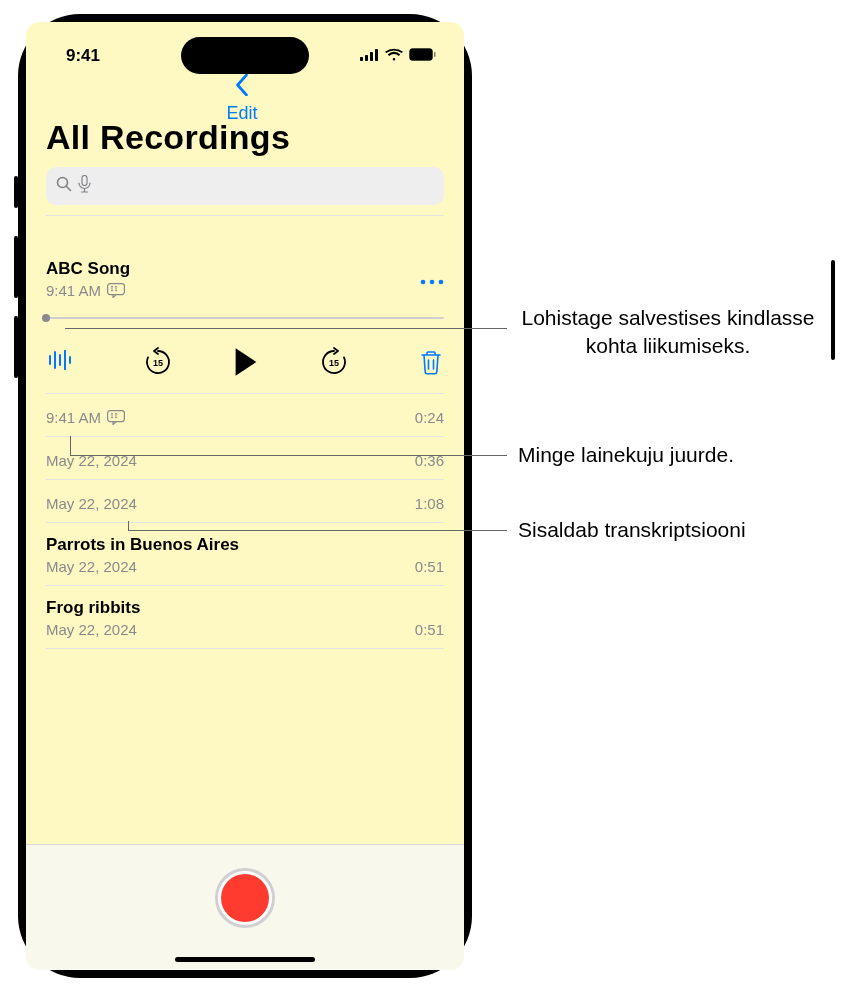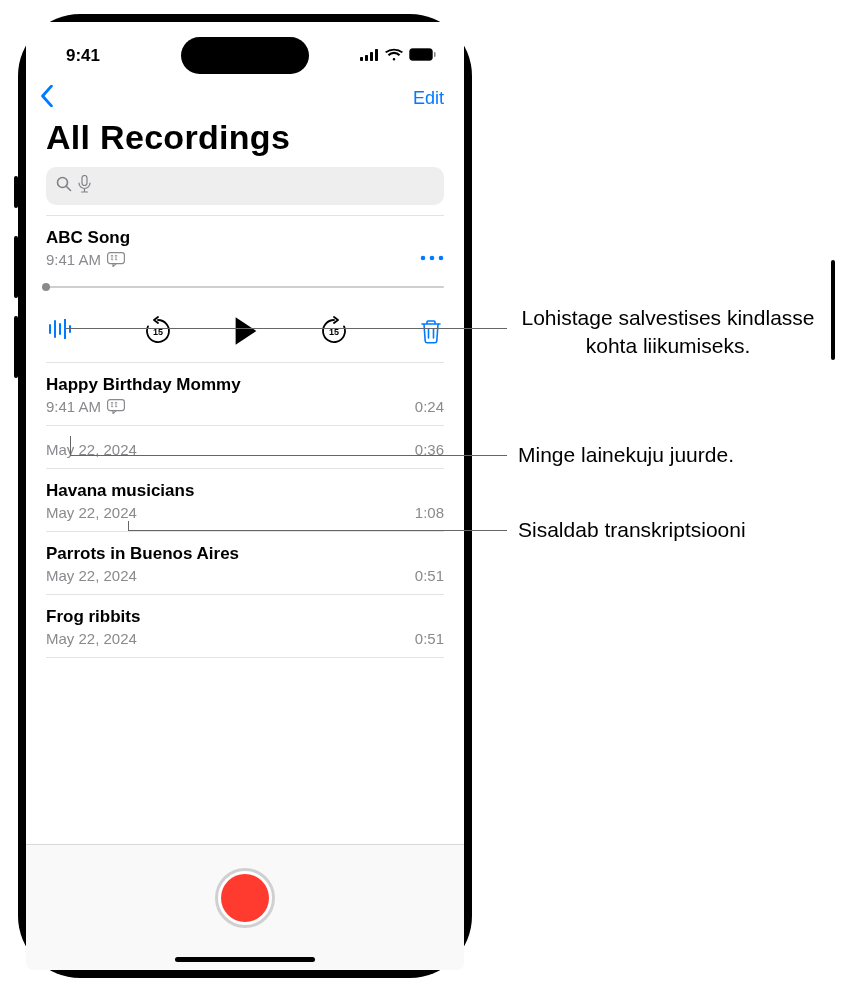--- a/index.html
+++ b/index.html
@@ -16,22 +16,22 @@
     top: 14px;
     width: 454px;
     height: 964px;
     border-radius: 62px;
     background: #000;
     padding: 8px;
   }
   .screen {
     width: 100%;
     height: 100%;
-    background: #ffffff;
-    border-radius: 7px;
+    background: #fef9c3;
+    border-radius: 14px;
     overflow: hidden;
     position: relative;
     display: flex;
     flex-direction: column;
   }
   .notch {
     position: absolute;
     top: 15px;
     left: 50%;
     transform: translateX(-50%);
@@ -46,24 +46,25 @@
     display: flex;
     justify-content: space-between;
     align-items: center;
     padding: 14px 28px 0 40px;
     font-size: 17px;
     font-weight: 600;
   }
   .status-right { display: flex; align-items: center; gap: 6px; }
   .nav-bar {
     display: flex;
-    justify-content: space-between;
+    justify-content: center;
     align-items: center;
     padding: 6px 20px 4px 14px;
     height: 42px;
+    flex-direction: column;
   }
   .back-chevron { color: #007aff; font-size: 26px; font-weight: 500; }
   .edit-btn { color: #007aff; font-size: 18px; }
   .title {
     font-size: 34px;
     font-weight: 700;
     padding: 0 20px 8px;
     letter-spacing: 0.3px;
   }
   .search {
@@ -100,21 +101,21 @@
     color: #8a8a8e;
   }
   .meta-left { display: flex; align-items: center; gap: 6px; }
   .transcript-badge {
     display: inline-flex;
     align-items: center;
     justify-content: center;
     color: #8a8a8e;
   }
   .expanded { padding-bottom: 14px; }
-  .exp-head { display: flex; justify-content: space-between; align-items: flex-end; }
+  .exp-head { display: flex; justify-content: space-between; align-items: center; margin-top: 31px; }
   .more-dots { color: #007aff; font-size: 22px; letter-spacing: 1px; font-weight: 700; }
   .scrubber {
     margin-top: 18px;
     height: 2px;
     background: #cfcfd2;
     position: relative;
     border-radius: 1px;
   }
   .scrub-thumb {
     position: absolute;
@@ -332,21 +333,20 @@
           <span class="trash-btn">
             <svg width="22" height="25" viewBox="0 0 22 25">
                 <path d="M2 5h18M7 5V3a1 1 0 011-1h6a1 1 0 011 1v2M4 5l1.2 17a2 2 0 002 1.8h7.6a2 2 0 002-1.8L18 5M8.5 10v9M13.5 10v9" stroke="#007aff" stroke-width="1.6" fill="none" stroke-linecap="round" stroke-linejoin="round"></path>
               </svg>
           </span>
         </div>
       </div>
 
       <div id="rows-container">
           <div class="row">
-            <div class="row-title">Happy Birthday Mommy</div>
             <div class="row-meta">
               <div class="meta-left">
                 <span>9:41 AM</span>
                 <span class="transcript-badge">
                   <svg width="18" height="15" viewBox="0 0 18 15">
                     <rect x="0.6" y="0.6" width="16.8" height="11" rx="2.5" stroke="#8a8a8e" stroke-width="1.2" fill="none"></rect>
                     <path d="M6 11.6v3l3.2-3" stroke="#8a8a8e" stroke-width="1.2" fill="none" stroke-linecap="round" stroke-linejoin="round"></path>
                     <path d="M4 4.2c0-.5.5-.9 1-.9.6 0 1 .4 1 .9M5 4.2v2.6M4.2 7c0 .5.4.9.9.9.5 0 .9-.4.9-.9" stroke="#8a8a8e" stroke-width="1" fill="none"></path>
                     <path d="M8 4.2c0-.5.5-.9 1-.9.6 0 1 .4 1 .9M9 4.2v2.6M8.2 7c0 .5.4.9.9.9.5 0 .9-.4.9-.9" stroke="#8a8a8e" stroke-width="1" fill="none"></path>
                   </svg>
@@ -357,21 +357,20 @@
           </div>
           <div class="row">
             <div class="row-meta">
               <div class="meta-left">
                 <span>May 22, 2024</span>
               </div>
               <span>0:36</span>
             </div>
           </div>
           <div class="row">
-            <div class="row-title">Havana musicians</div>
             <div class="row-meta">
               <div class="meta-left">
                 <span>May 22, 2024</span>
               </div>
               <span>1:08</span>
             </div>
           </div>
           <div class="row">
             <div class="row-title">Parrots in Buenos Aires</div>
             <div class="row-meta">

